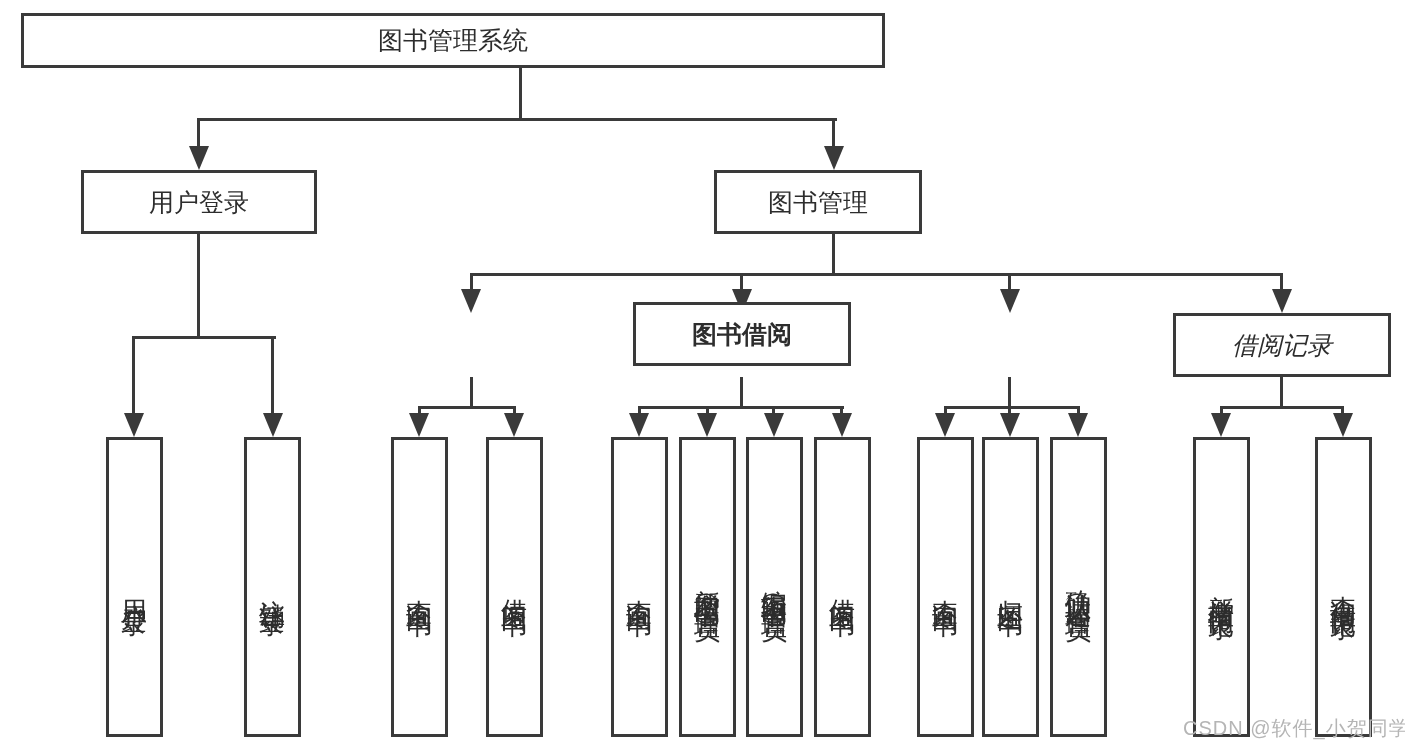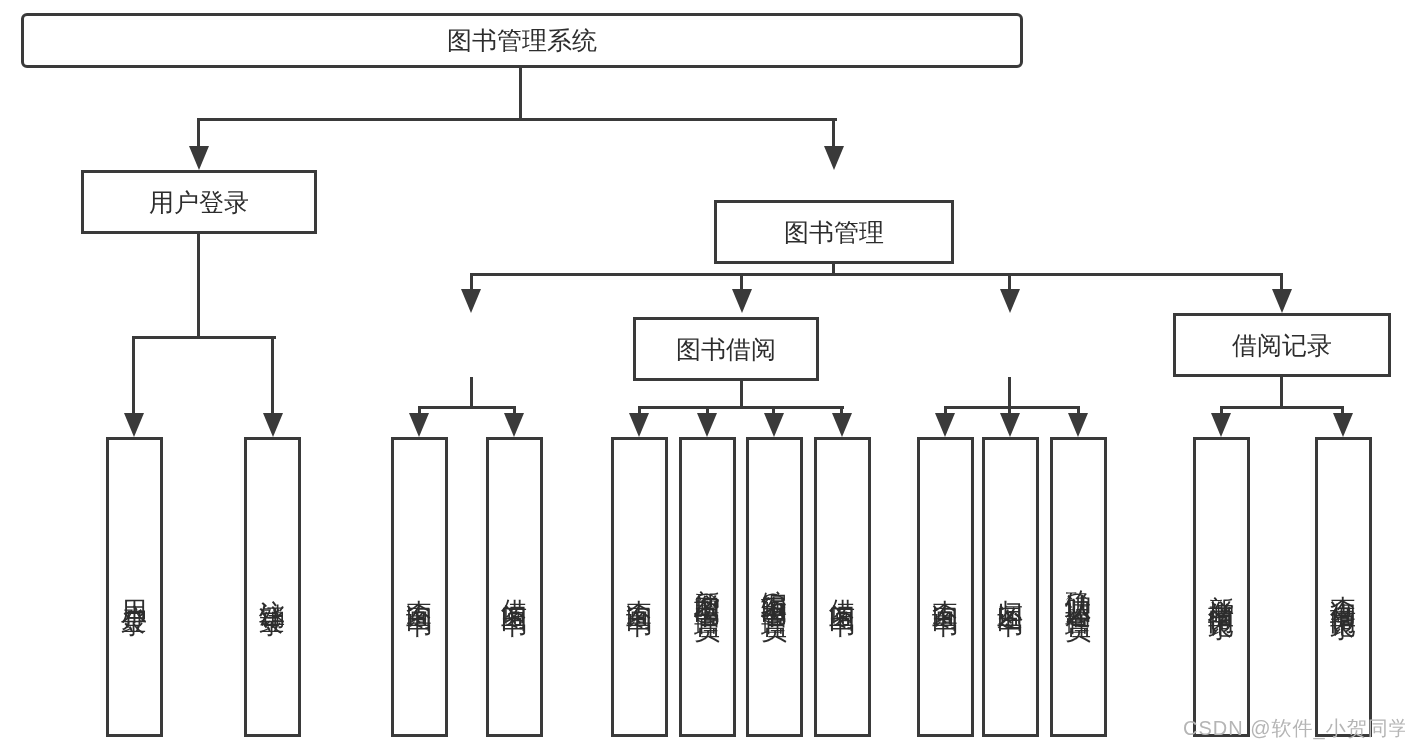--- a/index.html
+++ b/index.html
@@ -50,37 +50,37 @@
     font-size:20px;
     letter-spacing:1px;
     white-space:nowrap;
   }
 </style>
 </head>
 <body>
 
 <div id="canvas">
 
-  <div class="box" style="left:21px;top:13px;width:1002px;height:55px;border-radius:6px;">
+  <div class="box" style="left:21px;top:13px;width:864px;height:55px;">
     <span>图书管理系统</span>
   </div>
 
   <div>
     <div class="ln" style="left:519px;top:68px;width:3px;height:53px;"></div>
     <div class="ln" style="left:198px;top:118px;width:639px;height:3px;"></div>
     <div class="ln" style="left:197px;top:118px;width:3px;height:32px;"></div>
     <div class="arr" style="left:189px;top:146px;"></div>
     <div class="ln" style="left:832px;top:118px;width:3px;height:32px;"></div>
     <div class="arr" style="left:824px;top:146px;"></div>
   </div>
 
   <div class="box" style="left:81px;top:170px;width:236px;height:64px;">
     <span>用户登录</span>
   </div>
-  <div class="box" style="left:714px;top:170px;width:240px;height:64px;margin-top:30px;">
+  <div class="box" style="left:714px;top:170px;width:208px;height:64px;">
     <span>图书管理</span>
   </div>
 
   <div>
     <div class="ln" style="left:197px;top:234px;width:3px;height:105px;"></div>
     <div class="ln" style="left:132px;top:336px;width:144px;height:3px;"></div>
     <div class="ln" style="left:132px;top:336px;width:3px;height:80px;"></div>
     <div class="arr" style="left:124px;top:413px;"></div>
     <div class="ln" style="left:271px;top:336px;width:3px;height:80px;"></div>
     <div class="arr" style="left:263px;top:413px;"></div>
@@ -92,24 +92,24 @@
     <div class="ln" style="left:470px;top:273px;width:3px;height:19px;"></div>
     <div class="arr" style="left:461px;top:289px;"></div>
     <div class="ln" style="left:740px;top:273px;width:3px;height:19px;"></div>
     <div class="arr" style="left:732px;top:289px;"></div>
     <div class="ln" style="left:1008px;top:273px;width:3px;height:19px;"></div>
     <div class="arr" style="left:1000px;top:289px;"></div>
     <div class="ln" style="left:1280px;top:273px;width:3px;height:19px;"></div>
     <div class="arr" style="left:1272px;top:289px;"></div>
   </div>
 
-  <div class="box" style="left:633px;top:317px;width:186px;height:64px;">
+  <div class="box" style="left:633px;top:302px;width:218px;height:64px;font-weight:bold;">
     <span>图书借阅</span>
   </div>
-  <div class="box" style="left:1173px;top:313px;width:218px;height:64px;">
+  <div class="box" style="left:1173px;top:313px;width:218px;height:64px;font-style:italic;">
     <span>借阅记录</span>
   </div>
 
   <div>
     <div class="ln" style="left:470px;top:377px;width:3px;height:32px;"></div>
     <div class="ln" style="left:418px;top:406px;width:98px;height:3px;"></div>
     <div class="ln" style="left:418px;top:406px;width:3px;height:10px;"></div>
     <div class="arr" style="left:409px;top:413px;"></div>
     <div class="ln" style="left:513px;top:406px;width:3px;height:10px;"></div>
     <div class="arr" style="left:504px;top:413px;"></div>

